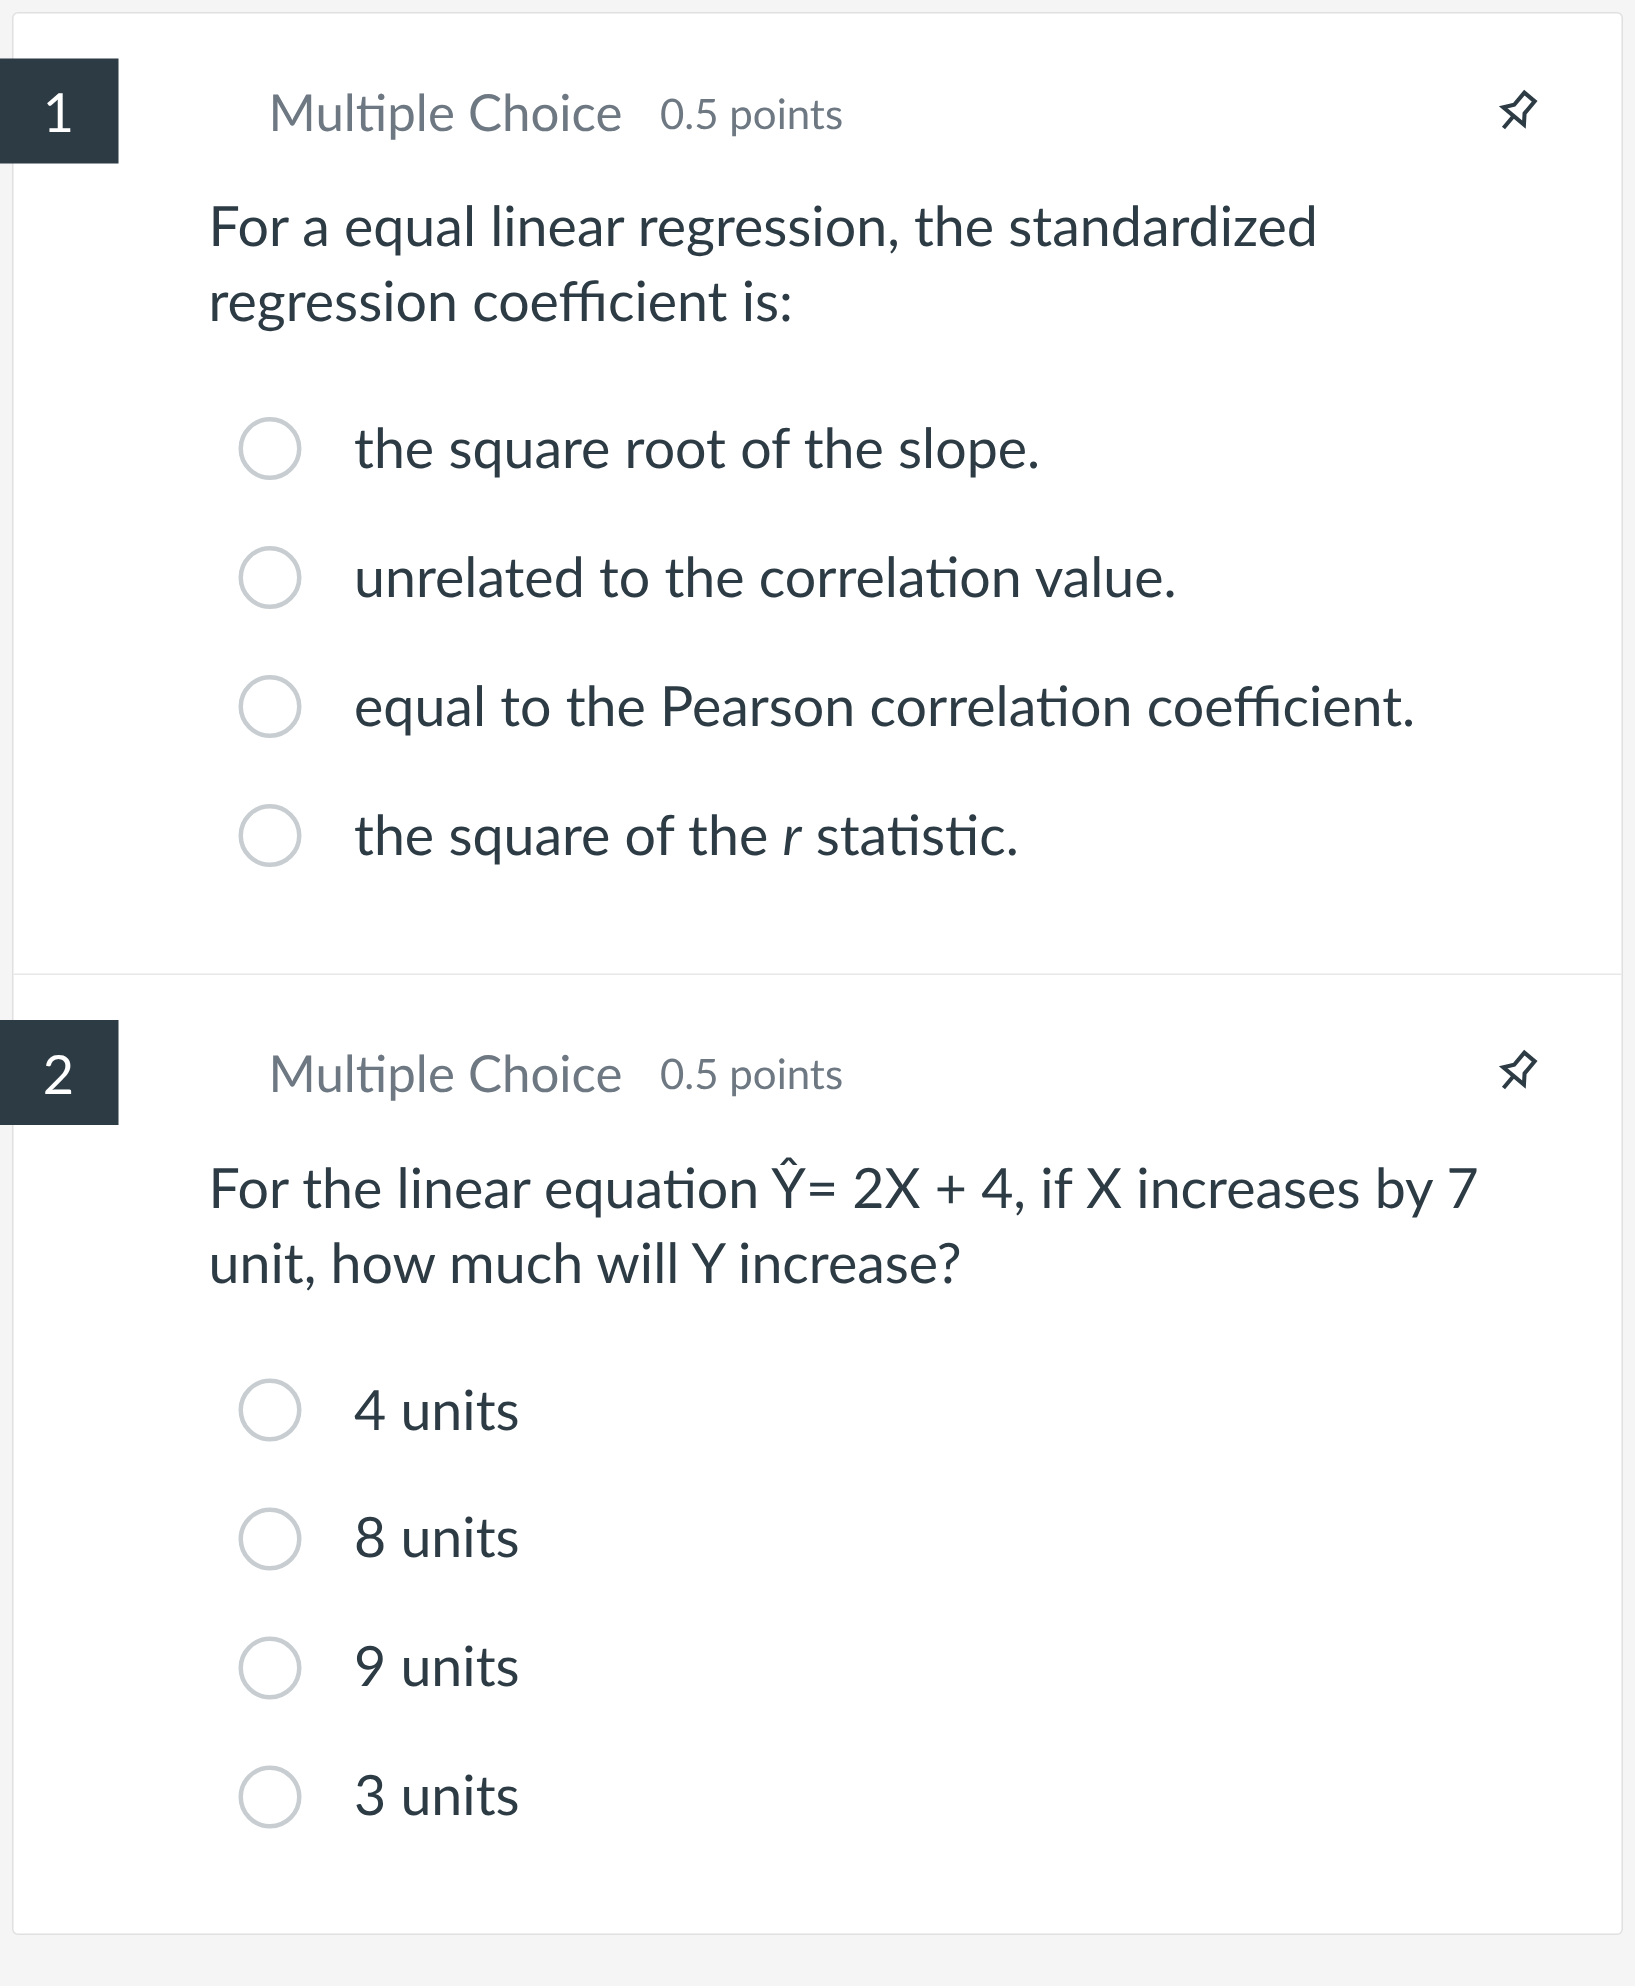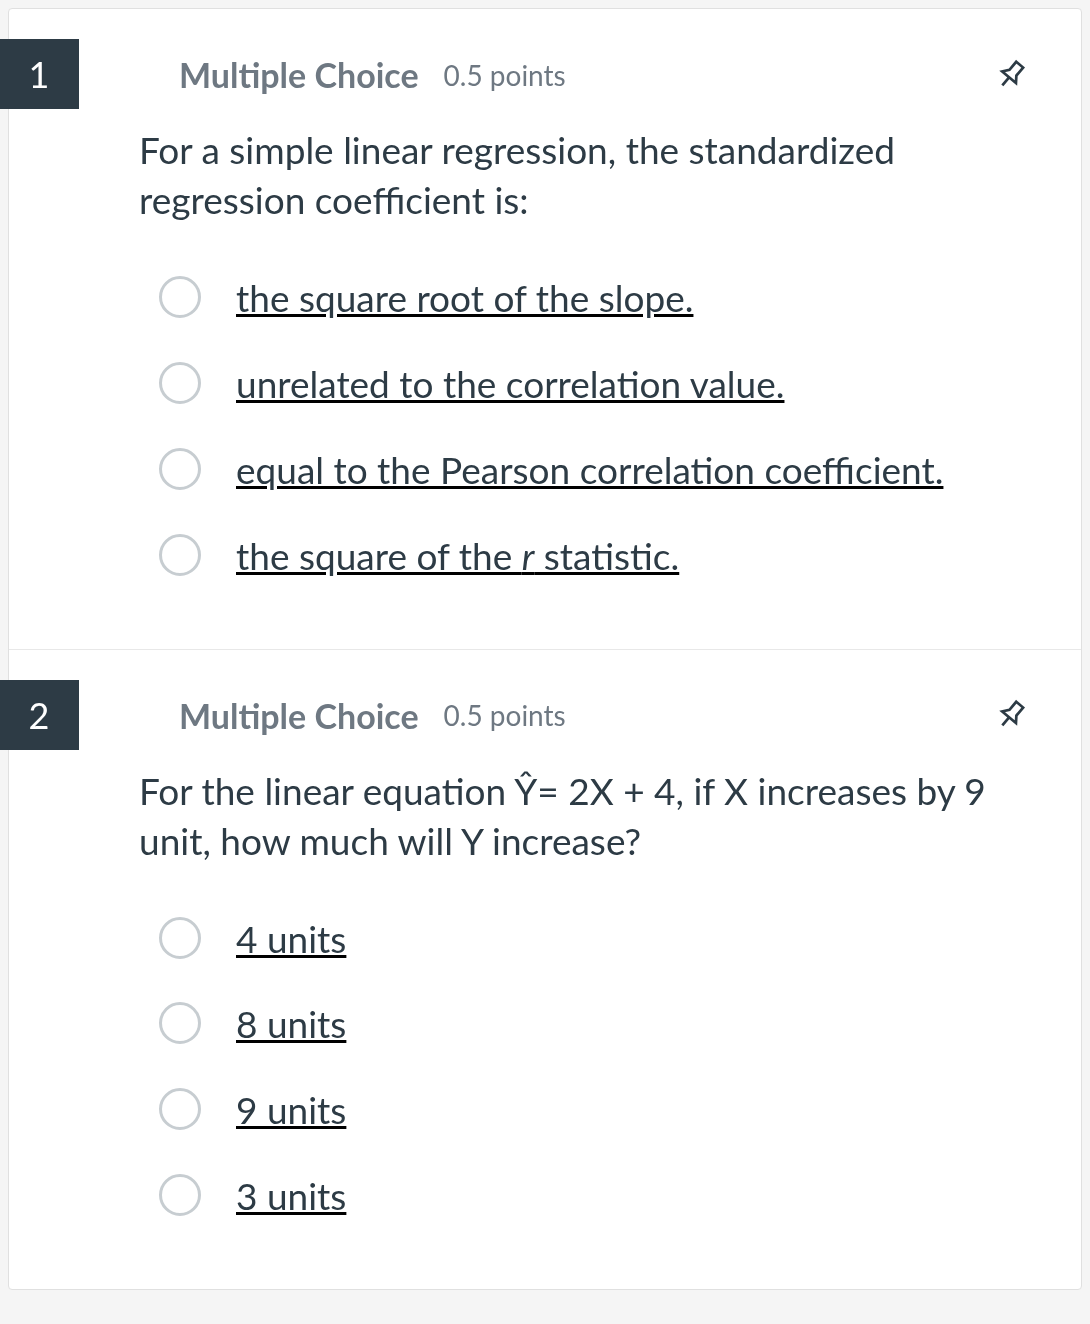--- a/index.html
+++ b/index.html
@@ -44,21 +44,21 @@
       display: flex;
       align-items: center;
       gap: 25px;
       margin-left: 40px;
       margin-bottom: 30px;
       padding-top: 15px;
     }
     .question-type {
       color: #6e7882;
       font-size: 34px;
-      font-weight: 700;
+      font-weight: 400;
     }
     .question-points {
       color: #6e7882;
       font-size: 28px;
       font-weight: 400;
     }
     .pin-icon {
       margin-left: auto;
       width: 40px;
       height: 40px;
@@ -76,25 +76,24 @@
     }
     .question-prompt {
       color: #2d3b45;
       font-size: 37px;
       font-weight: 400;
       line-height: 1.35;
       margin-bottom: 30px;
     }
     .option-row {
       display: flex;
-      align-items: flex-start;
+      align-items: center;
       gap: 35px;
       padding: 18px 0;
       margin-left: 20px;
-      text-decoration: underline;
     }
     .radio-button {
       width: 42px;
       height: 42px;
       min-width: 42px;
       border: 3px solid #c7cdd1;
       border-radius: 50%;
       background: #ffffff;
       cursor: pointer;
       margin-top: 3px;
@@ -120,21 +119,21 @@
     </div>
     <div class="question-header">
       <span class="question-type">Multiple Choice</span>
       <span class="question-points">0.5 points</span>
       <div class="pin-icon">
         <svg viewBox="0 0 24 24">
           <path d="M9 3 L15 3 L15 10 L18 14 L6 14 L9 10 Z M12 14 L12 21" transform="rotate(40 12 12)"></path>
         </svg>
       </div>
     </div>
-    <div class="question-prompt">For a simple linear regression, the standardized regression coefficient is:</div>
+    <div class="question-prompt">For a equal linear regression, the standardized regression coefficient is:</div>
 
     <div class="option-row">
       <div class="radio-button"></div>
       <div class="option-text">the square root of the slope.</div>
     </div>
     <div class="option-row">
       <div class="radio-button"></div>
       <div class="option-text">unrelated to the correlation value.</div>
     </div>
     <div class="option-row">
@@ -153,21 +152,21 @@
     </div>
     <div class="question-header">
       <span class="question-type">Multiple Choice</span>
       <span class="question-points">0.5 points</span>
       <div class="pin-icon">
         <svg viewBox="0 0 24 24">
           <path d="M9 3 L15 3 L15 10 L18 14 L6 14 L9 10 Z M12 14 L12 21" transform="rotate(40 12 12)"></path>
         </svg>
       </div>
     </div>
-    <div class="question-prompt">For the linear equation Ŷ= 2X + 4, if X increases by 9 unit, how much will Y increase?</div>
+    <div class="question-prompt">For the linear equation Ŷ= 2X + 4, if X increases by 7 unit, how much will Y increase?</div>
 
     <div class="option-row">
       <div class="radio-button"></div>
       <div class="option-text">4 units</div>
     </div>
     <div class="option-row">
       <div class="radio-button"></div>
       <div class="option-text">8 units</div>
     </div>
     <div class="option-row">

